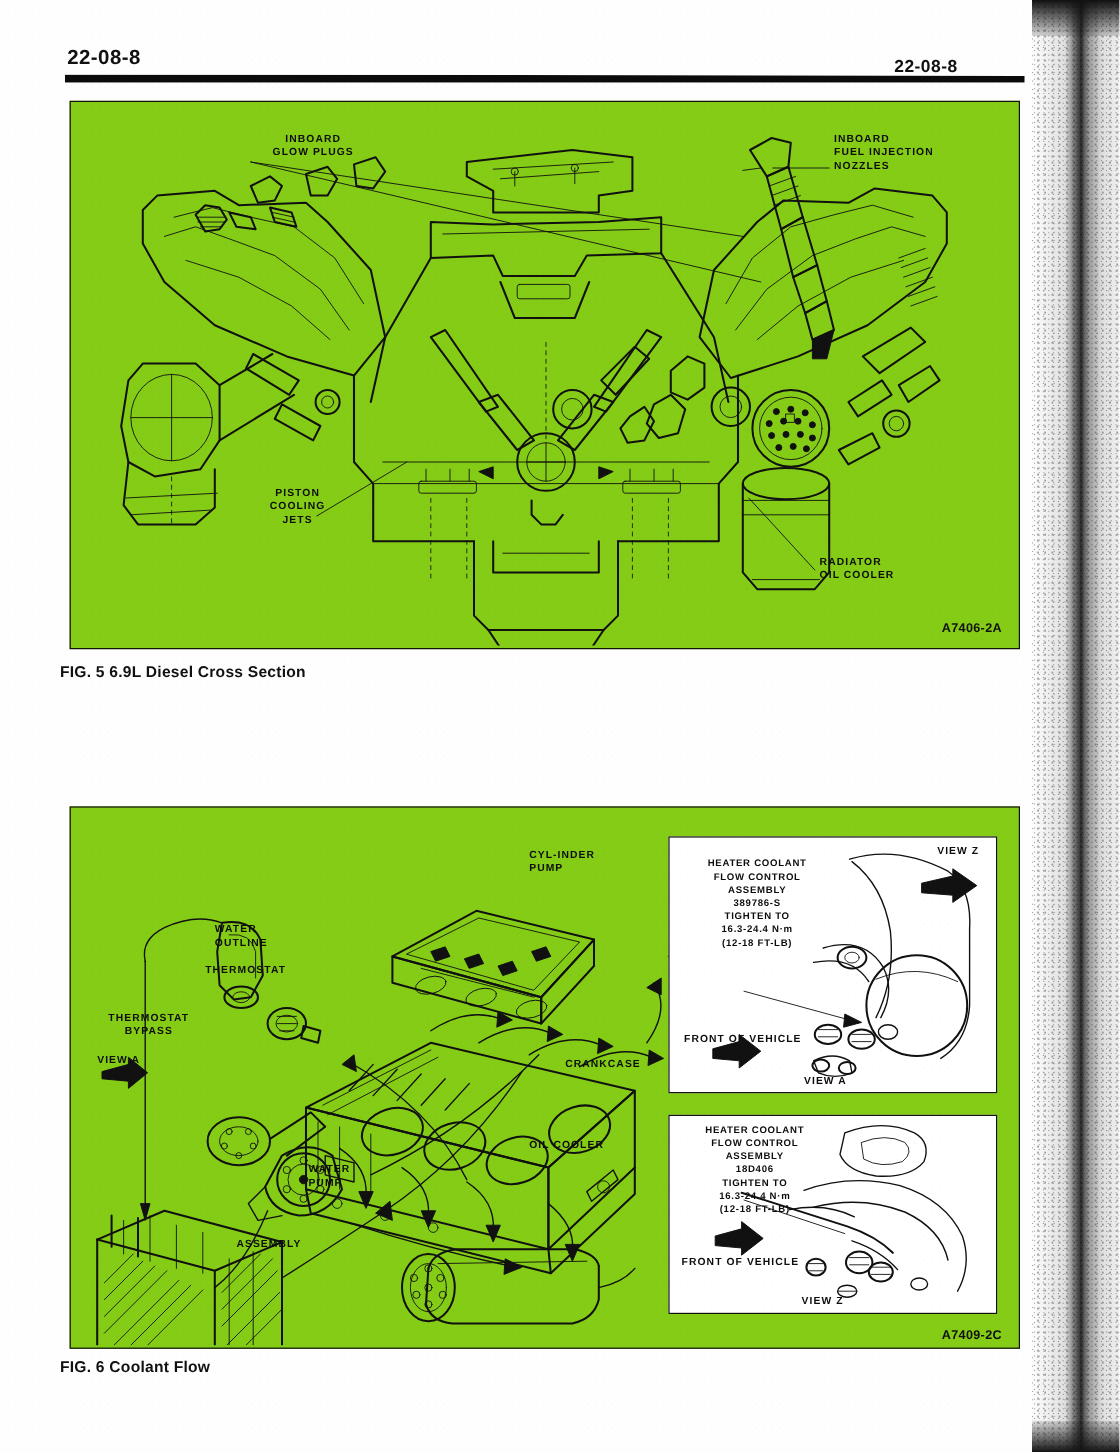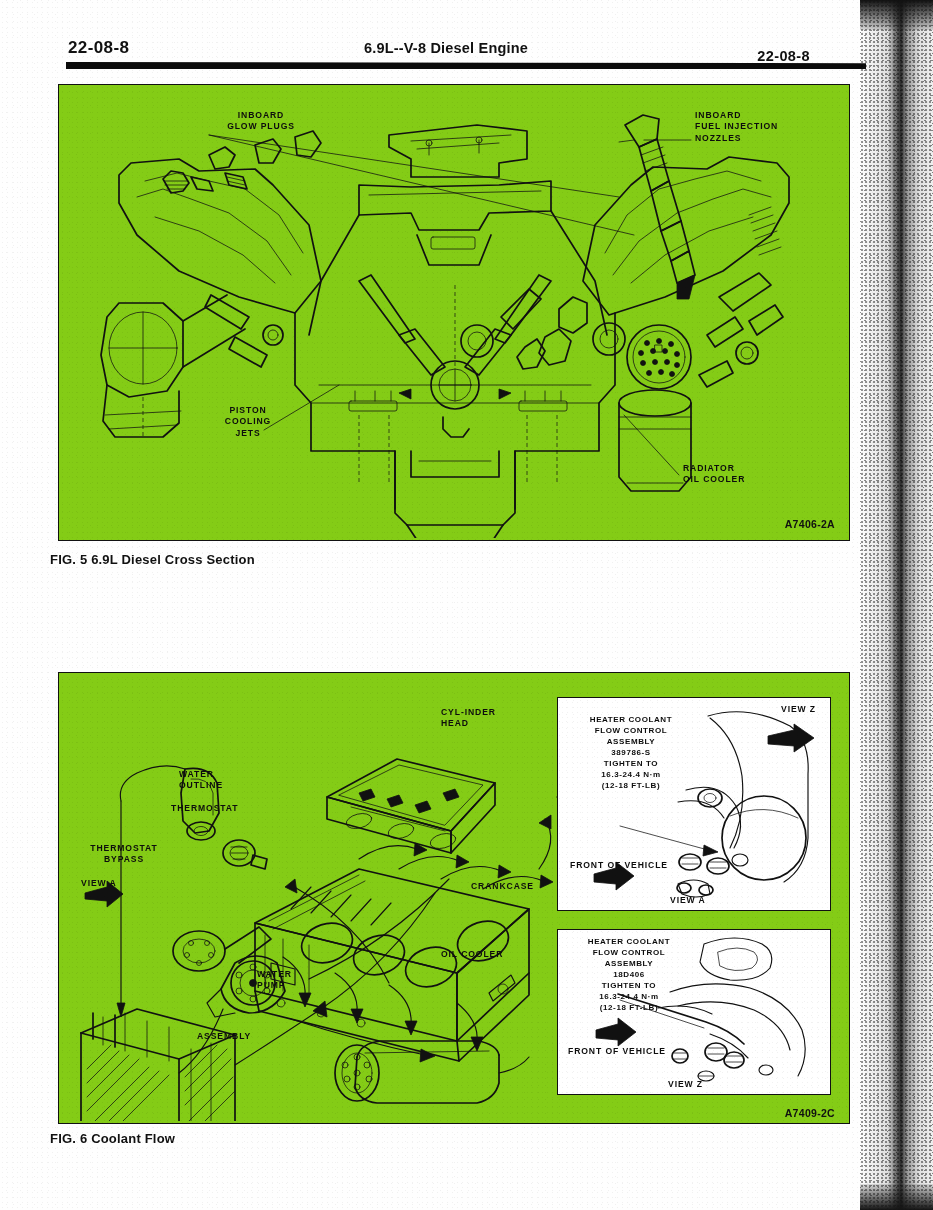--- a/index.html
+++ b/index.html
@@ -33,21 +33,21 @@
       radial-gradient(#000 0.6px,transparent 0.7px),
       radial-gradient(#000 0.5px,transparent 0.6px);
     background-size:4px 4px,6px 5px,9px 7px;
     background-position:0 0,2px 3px,5px 1px;}
   #gutter-top{position:absolute;right:0;top:0;width:73px;height:30px;
     background:linear-gradient(to bottom,#111,rgba(20,20,20,.15));}
   #gutter-bottom{position:absolute;right:0;bottom:0;width:73px;height:26px;
     background:linear-gradient(to top,#141414,rgba(20,20,20,.12));}
 
   
-  .hdr{position:absolute;left:16px;top:0;width:860px;height:78px;}
+  .hdr{position:absolute;left:4px;top:0;width:860px;height:78px;}
   .hdr-left{position:absolute;left:52px;top:38px;font-size:17px;font-weight:bold;
     letter-spacing:.4px;color:#111;}
   .hdr-center{position:absolute;left:0;right:0;top:40px;text-align:center;
     font-size:14.5px;font-weight:bold;letter-spacing:.2px;color:#111;}
   .hdr-right{position:absolute;right:66px;top:48px;font-size:14.5px;font-weight:bold;
     letter-spacing:.4px;color:#111;}
   .hdr-rule{position:absolute;left:50px;top:62px;width:800px;height:7px;background:#0b0b0b;
     clip-path:polygon(0 0,100% 18%,100% 100%,0 100%);}
 
   
@@ -72,21 +72,20 @@
   .fillk{fill:#111;stroke:#111;stroke-width:.8;}
   .dash{fill:none;stroke:#111;stroke-width:.7;stroke-dasharray:4 3;}
 </style>
 </head>
 <body>
 
 <div id="page">
 
   <div class="hdr">
     <div class="hdr-left">22-08-8</div>
-    <div class="hdr-center">6.9L--V-8 Diesel Engine</div>
     <div class="hdr-right">22-08-8</div>
     <div class="hdr-rule"></div>
   </div>
 
   <div class="figbox" style="left:58px;top:84px;width:790px;height:455px;">
 
     <svg width="788" height="453" viewBox="0 0 788 453">
 
       <path class="lnT" d="M150 50 L560 112"></path>
       <path class="lnT" d="M150 50 L575 150"></path>
@@ -414,21 +413,21 @@
         <path d="M126 404 L158 372 M126 418 L168 376 M126 432 L172 386
                  M130 448 L174 404 M146 448 L176 418"></path>
       </g>
 
       <path class="ln" d="M120 400 Q146 380 164 336"></path>
 
       <path class="fillk" d="M26 220 L48 214 L48 208 L64 221 L48 234 L48 228 L26 226 Z"></path>
     </svg>
 
     <div class="lbl" style="left:382px;top:34px;width:90px;">CYL-INDER
-HEAD</div>
+PUMP</div>
 
     <div class="lbl" style="left:120px;top:96px;width:70px;">WATER
 OUTLINE</div>
 
     <div class="lbl" style="left:112px;top:130px;width:90px;">THERMOSTAT</div>
 
     <div class="lbl r" style="left:10px;top:170px;width:110px;">THERMOSTAT
 BYPASS</div>
 
     <div class="lbl" style="left:22px;top:205px;width:60px;">VIEW A</div>

